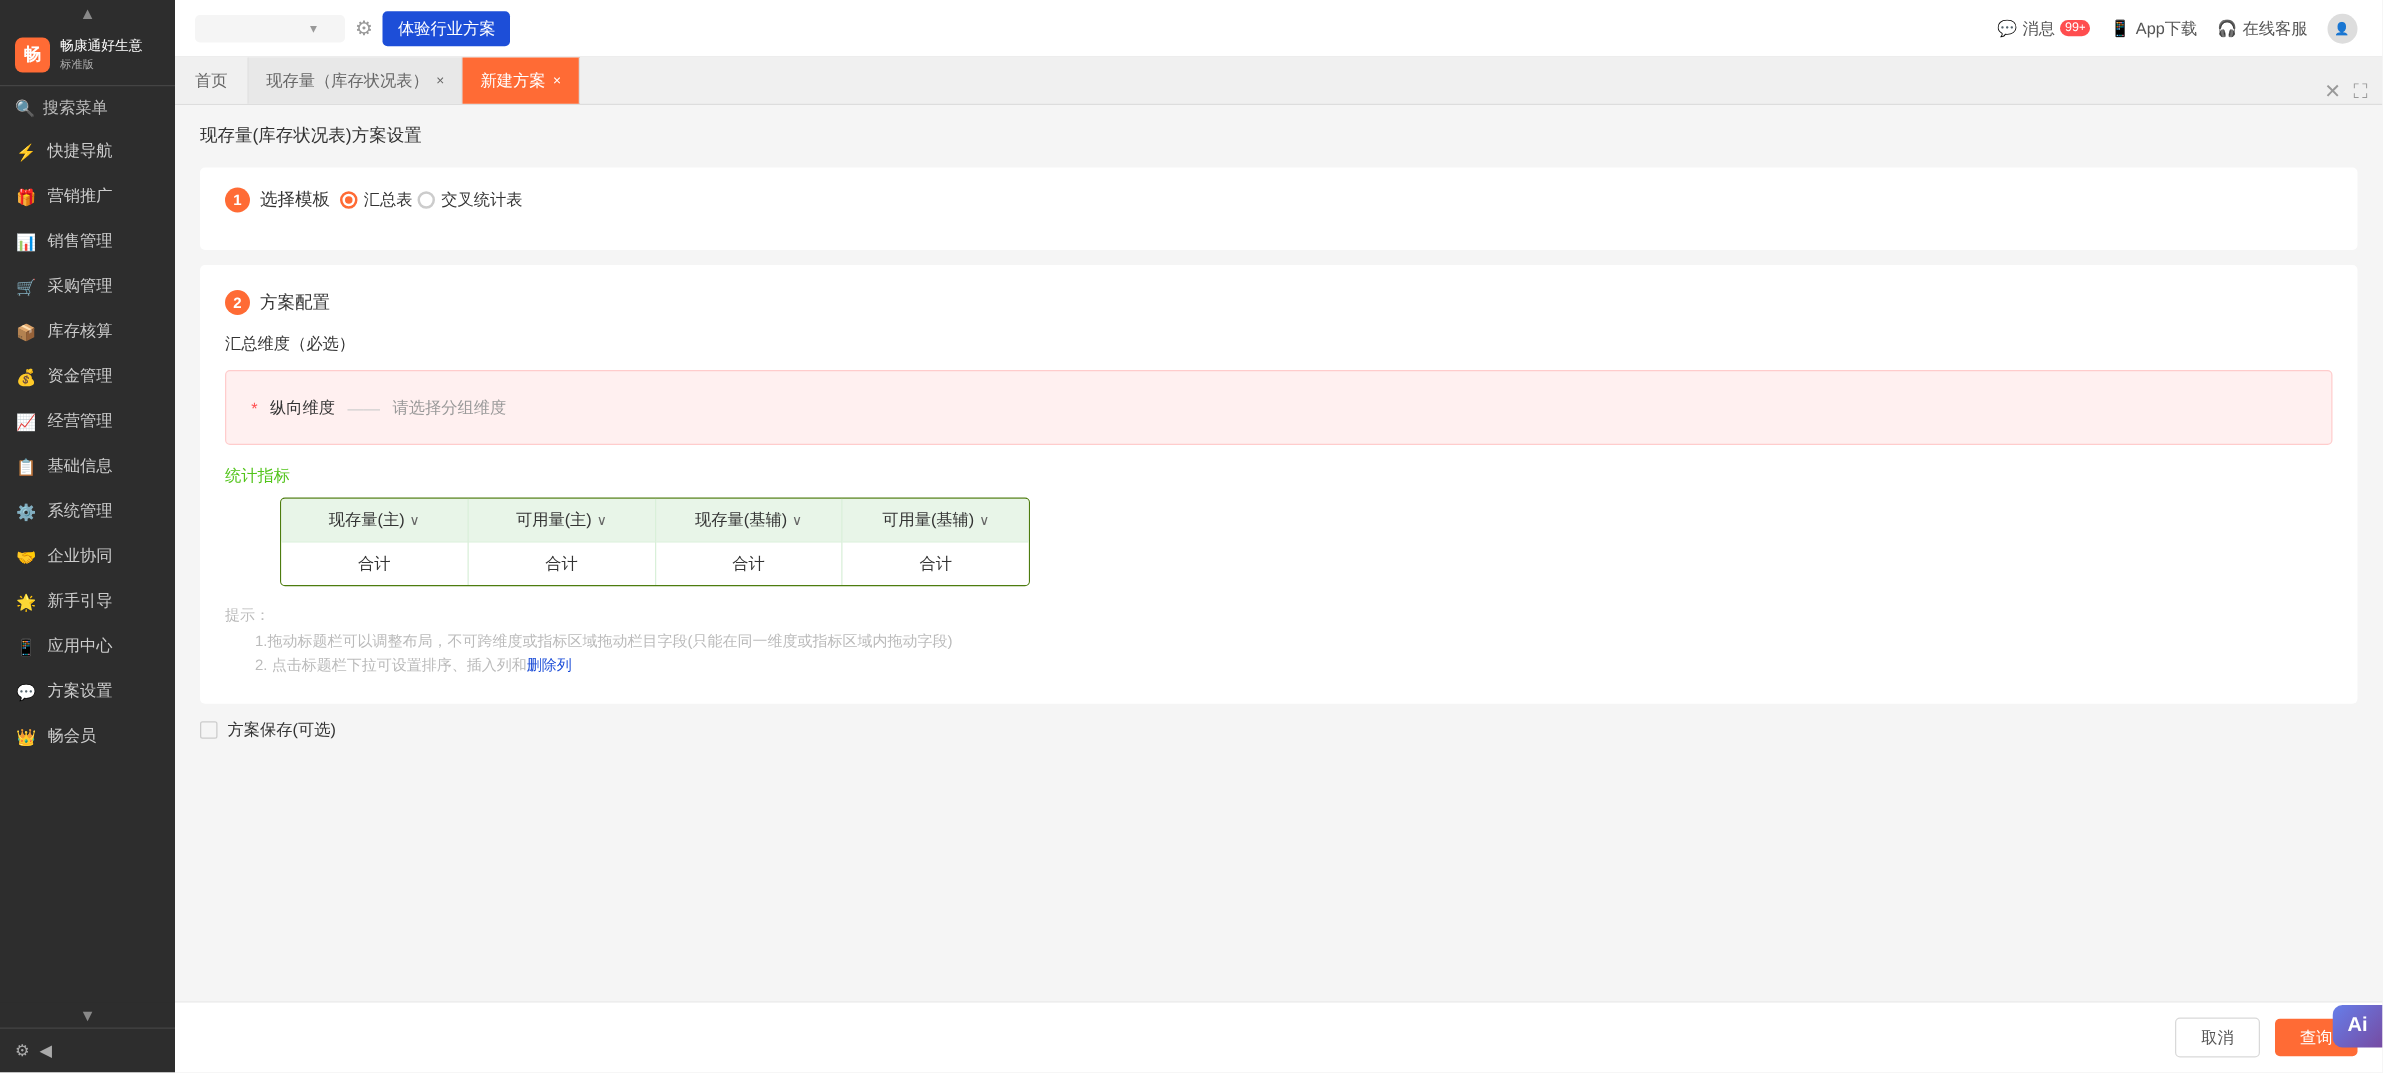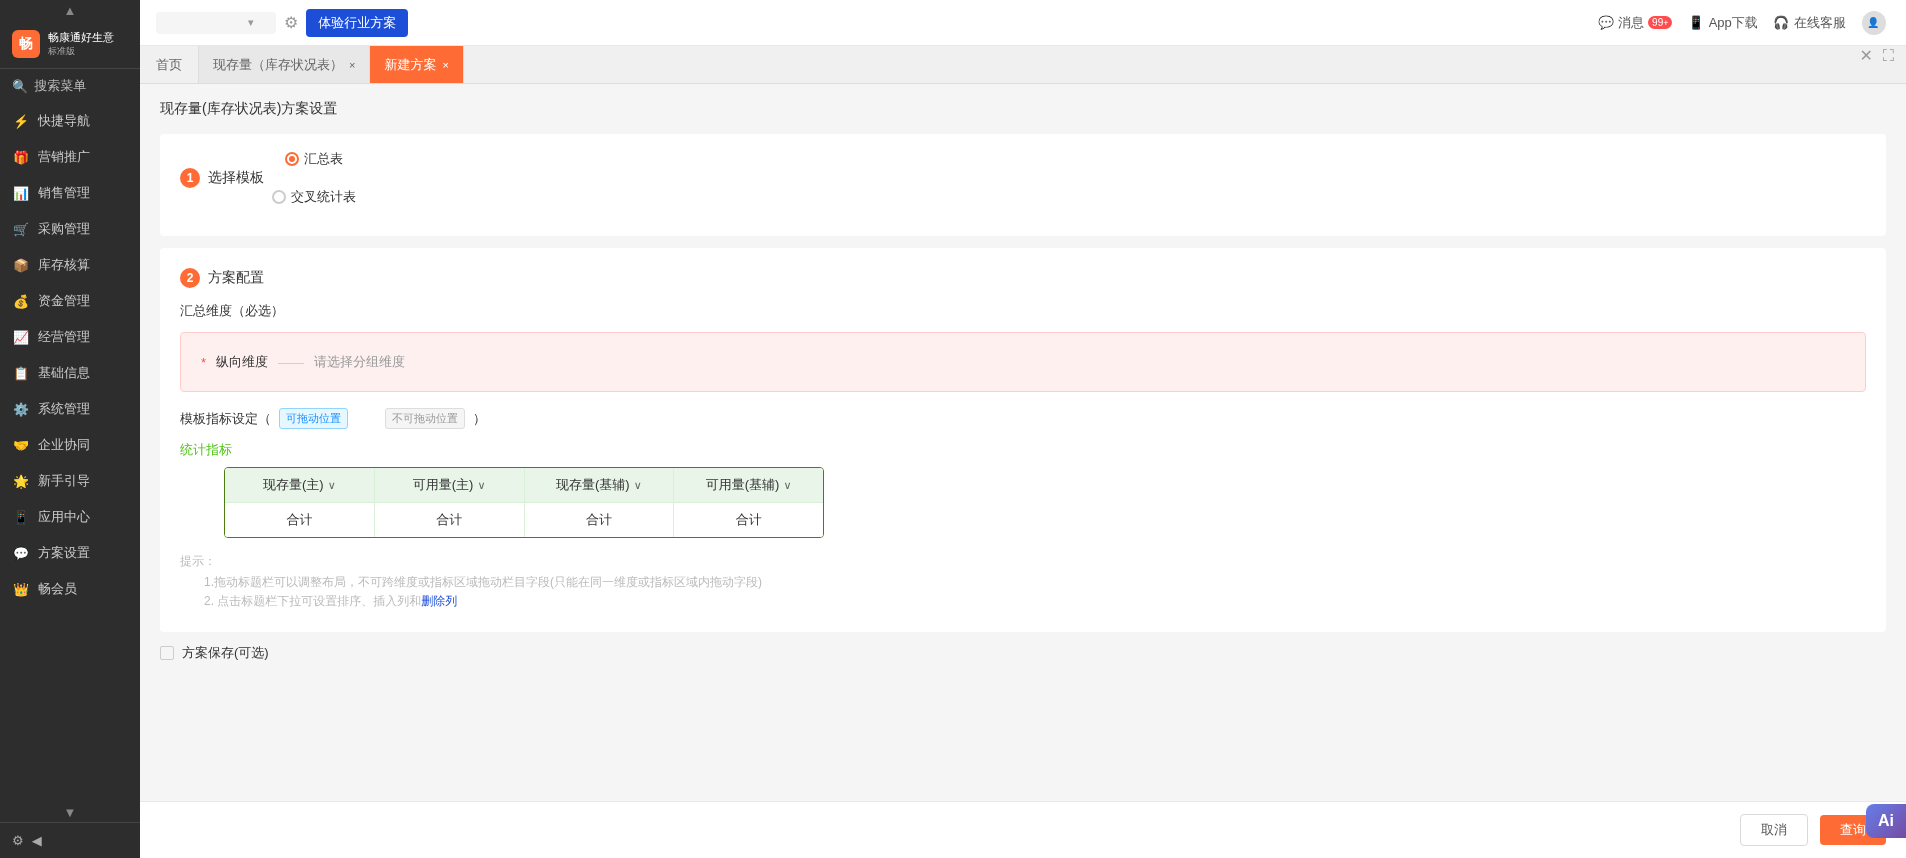--- a/index.html
+++ b/index.html
@@ -125,21 +125,21 @@
     }
     .avatar-small {
       width: 24px; height: 24px; border-radius: 50%;
       background: #ddd; display: flex; align-items: center; justify-content: center;
       font-size: 10px; color: #888;
     }
 
     
     .tabs-bar {
       background: #f0f0f0;
-      display: flex; align-items: flex-start;
+      display: flex; align-items: flex-end;
       height: 38px; flex-shrink: 0;
       border-bottom: 1px solid #ddd;
     }
     .tab {
       display: flex; align-items: center; gap: 6px;
       padding: 0 14px; height: 100%;
       cursor: pointer; font-size: 13px; color: #666;
       border-right: 1px solid #ddd;
       background: #e8e8e8;
     }
@@ -184,21 +184,21 @@
     }
     .section-num {
       width: 20px; height: 20px; border-radius: 50%;
       background: #ff6b35; color: white;
       display: flex; align-items: center; justify-content: center;
       font-size: 12px; font-weight: bold; flex-shrink: 0;
     }
     .section-title { font-size: 14px; color: #333; font-weight: 500; }
 
     
-    .radio-group { display: flex; align-items: center; gap: 20px; flex-direction: column; }
+    .radio-group { display: flex; align-items: center; gap: 4px; }
     .radio-item { display: flex; align-items: center; gap: 5px; cursor: pointer; font-size: 13px; color: #333; }
     .radio-circle {
       width: 14px; height: 14px; border-radius: 50%;
       border: 2px solid #ccc;
       display: flex; align-items: center; justify-content: center;
     }
     .radio-circle.checked { border-color: #ff6b35; }
     .radio-dot {
       width: 6px; height: 6px; border-radius: 50%; background: #ff6b35;
     }
@@ -477,29 +477,20 @@
 
       <div class="required-label">汇总维度（必选）</div>
 
       <div class="dimension-box">
         <span class="dimension-required">*</span>
         <span class="dimension-label">纵向维度</span>
         <span class="dimension-dash">——</span>
         <span class="dimension-placeholder">请选择分组维度</span>
       </div>
 
-      <div class="indicator-settings">
-        <span class="indicator-label">
-          <span>模板指标设定（</span>
-          <span class="draggable-tag">可拖动位置</span>
-          <span style="color:#999; margin: 0 4px;">　</span>
-          <span class="non-draggable-tag">不可拖动位置</span>
-          <span>）</span>
-        </span>
-      </div>
 
       <div class="stats-section">
         <div class="stats-title">统计指标</div>
         <div class="stats-table">
           <div class="stats-header-row">
             <div class="stats-header-cell">
               <span>现存量(主)</span>
               <span class="chevron-down">∨</span>
             </div>
             <div class="stats-header-cell">

